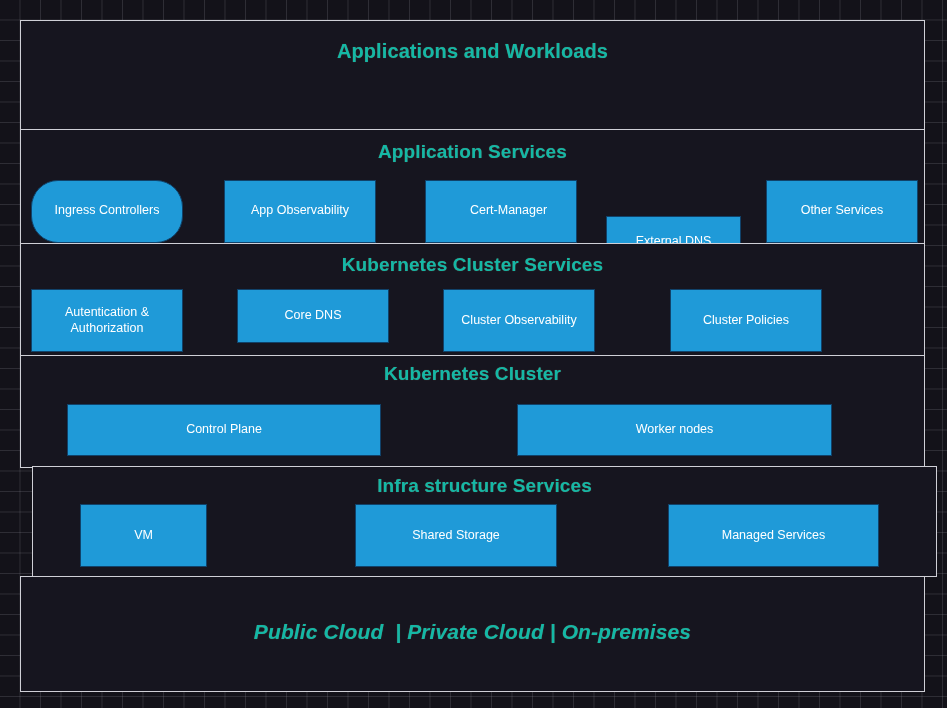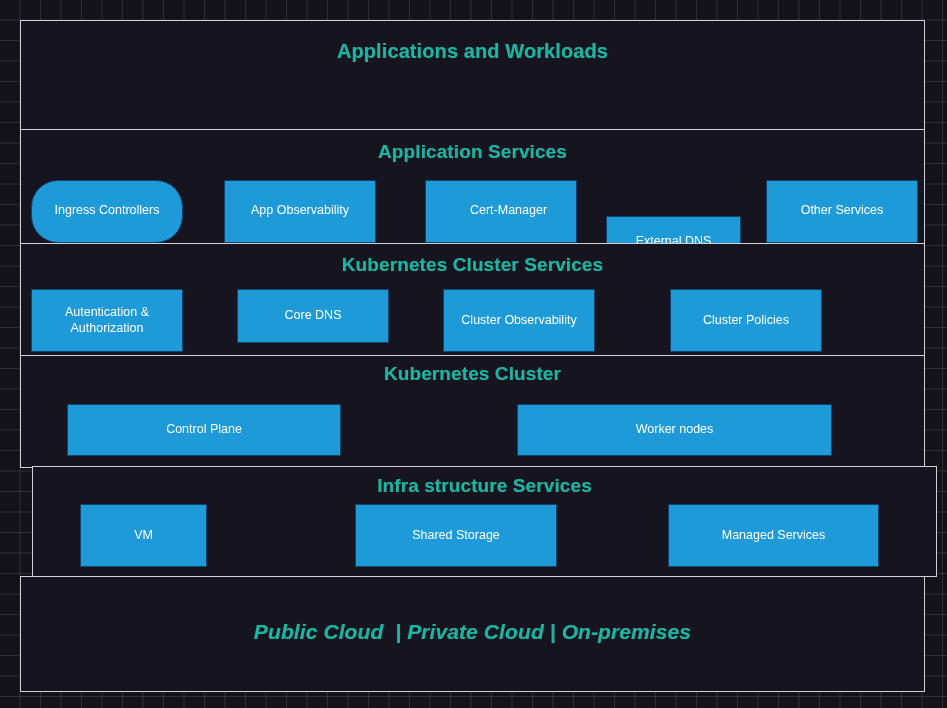--- a/index.html
+++ b/index.html
@@ -146,21 +146,21 @@
         <span class="lbl">Cluster Observability</span>
       </div>
       <div class="node" style="left:649px; top:45px; width:152px; height:63px;">
         <span class="lbl">Cluster Policies</span>
       </div>
     </section>
 
     <section class="layer" id="layer-k8s">
       <div class="layer-title">Kubernetes Cluster</div>
 
-      <div class="node" style="left:46px;  top:48px; width:274px; height:52px;">
+      <div class="node" style="left:46px;  top:48px; width:314px; height:52px;">
         <span class="lbl">Control Plane</span>
       </div>
       <div class="node" style="left:496px; top:48px; width:315px; height:52px;">
         <span class="lbl">Worker nodes</span>
       </div>
     </section>
 
     <section class="layer" id="layer-infra">
       <div class="layer-title">Infra structure Services</div>
 

